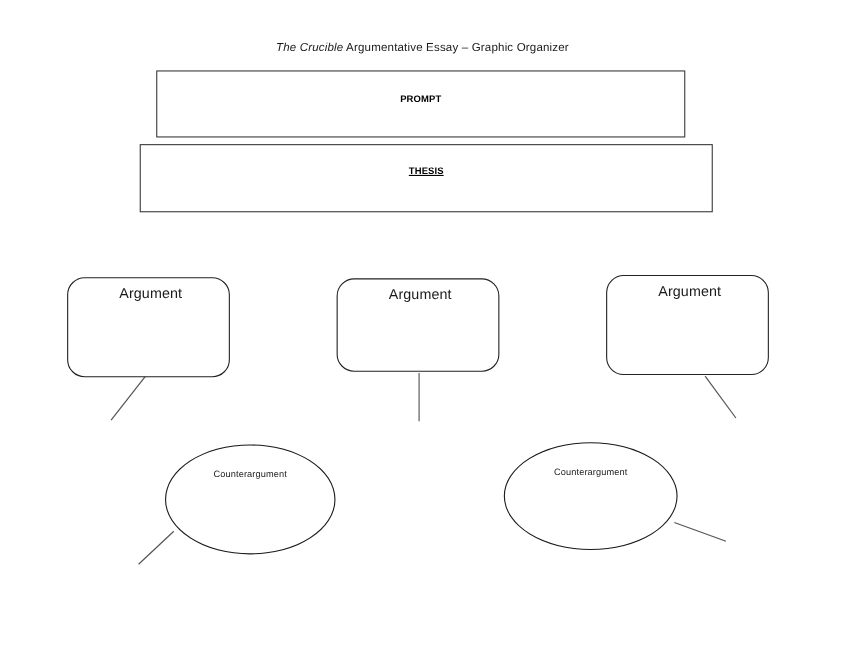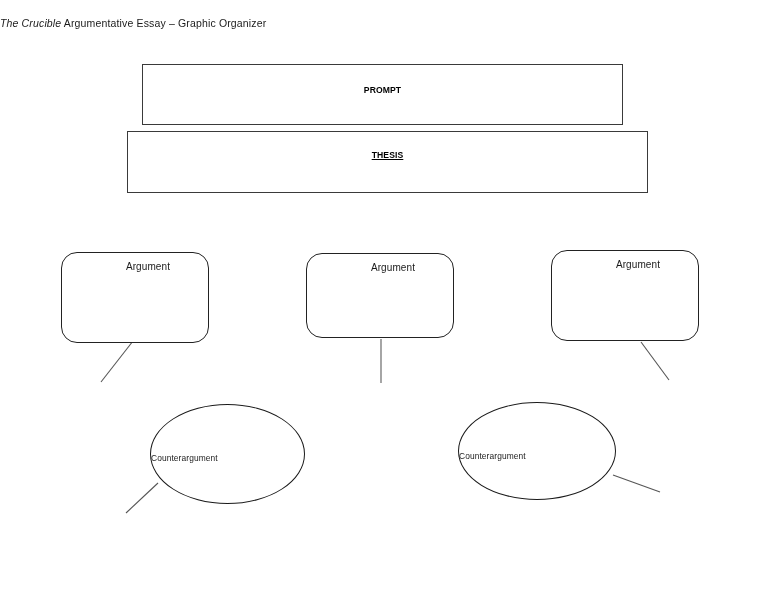--- a/index.html
+++ b/index.html
@@ -17,23 +17,23 @@
     width: 768px;
     height: 594px;
     background: #ffffff;
     overflow: hidden;
   }
 
   
   #doc-title {
     position: absolute;
     left: 0;
-    top: 16px;
+    top: 36px;
     width: 768px;
-    text-align: left;
+    text-align: center;
     font-size: 10.5px;
     line-height: 14px;
     letter-spacing: 0.15px;
     color: #1a1a1a;
     white-space: nowrap;
   }
   #doc-title .ital {
     font-style: italic;
   }
 
@@ -83,25 +83,25 @@
   
   .arg-box {
     position: absolute;
     box-sizing: border-box;
     border: 1.3px solid #222222;
     border-radius: 16px;
     background: #ffffff;
   }
   .arg-label {
     position: absolute;
-    left: 13px;
+    left: 2px;
     width: 100%;
     text-align: center;
     top: 8px;
-    font-size: 10px;
+    font-size: 13px;
     line-height: 12px;
     letter-spacing: 0.1px;
     color: #1a1a1a;
     white-space: nowrap;
   }
   #arg-box-1 { left: 61px;  top: 252px; width: 148px; height: 91px; }
   #arg-box-2 { left: 306px; top: 253px; width: 148px; height: 85px; }
   #arg-box-3 { left: 551px; top: 250px; width: 148px; height: 91px; }
 
   
@@ -109,28 +109,27 @@
     position: absolute;
     box-sizing: border-box;
     border: 1.3px solid #1a1a1a;
     border-radius: 50%;
     background: #ffffff;
   }
   .ellipse-label {
     position: absolute;
     left: 0;
     width: 100%;
-    text-align: left;
+    text-align: center;
     top: 20px;
     font-size: 8.4px;
     line-height: 12px;
     letter-spacing: 0.1px;
     color: #1a1a1a;
     white-space: nowrap;
-    margin-top: 27px;
   }
   #counter-ellipse-1 { left: 150px; top: 404px; width: 155px; height: 100px; }
   #counter-ellipse-2 { left: 458px; top: 402px; width: 158px; height: 98px; }
 
   
   #connectors {
     position: absolute;
     left: 0;
     top: 0;
     width: 768px;

